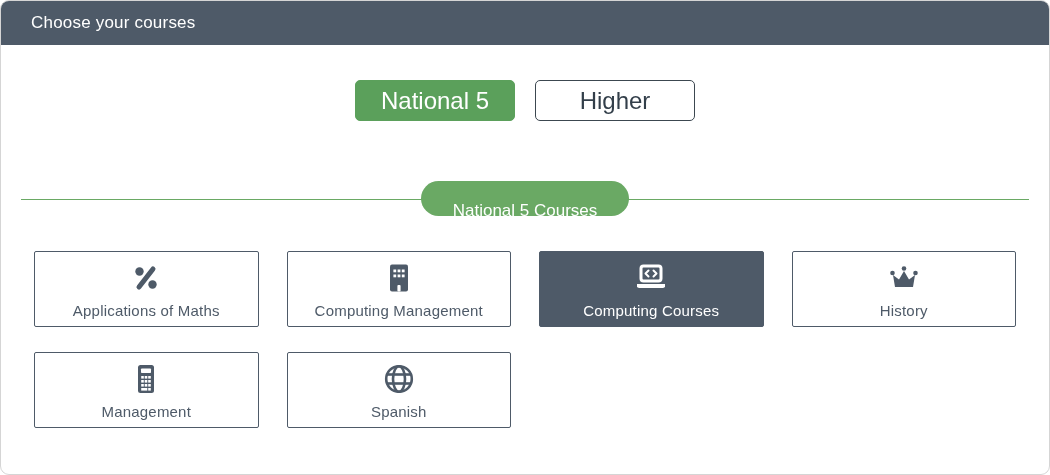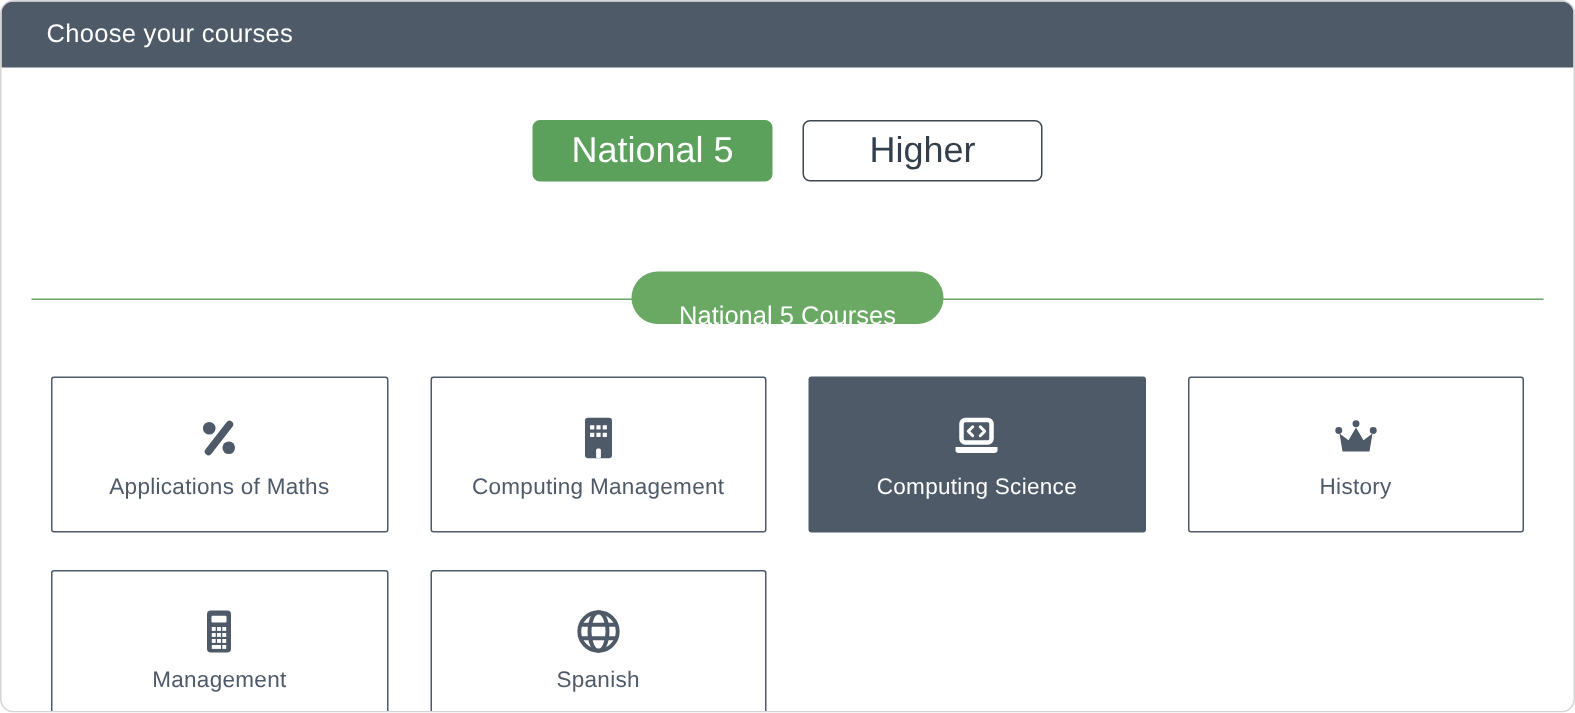--- a/index.html
+++ b/index.html
@@ -34,21 +34,21 @@
   .pill {
     position:relative; background:#6aa964; color:#fff; font-size:17px;
     height:35px; line-height:35px; padding:12px 32px; border-radius:18px;
   }
   .grid {
     margin-top:35px; padding:0 33px;
     display:grid; grid-template-columns:repeat(4,1fr);
     column-gap:28px; row-gap:25px;
   }
   .course-card {
-    height:104px; background:#fff; border:1px solid #4e5a68; border-radius:2px;
+    height:76px; background:#fff; border:1px solid #4e5a68; border-radius:2px;
     color:#4e5a68; cursor:pointer; font-family:inherit;
     display:flex; flex-direction:column; align-items:center; justify-content:center;
     gap:7px; padding-top:2px;
   }
   .course-card.selected { background:#4e5a68; color:#fff; }
   .icon-slot { height:34px; display:flex; align-items:center; justify-content:center; }
   .icon-slot svg { height:32px; width:auto; display:block; }
   .course-label { font-size:15px; letter-spacing:.2px; }
   .hole { fill:#fff; }
 </style>
@@ -97,21 +97,21 @@
   </button>
       <button class="course-card selected">
     <span class="icon-slot">
           <svg viewBox="0 0 38 32" xmlns="http://www.w3.org/2000/svg">
     <rect x="9" y="4" width="20" height="15" rx="2.5" fill="none" stroke="currentColor" stroke-width="3"></rect>
     <path d="M5 22 h28 v2.2 q0 1.8 -2.2 1.8 h-23.6 q-2.2 0 -2.2 -1.8 Z" fill="currentColor"></path>
     <path d="M16.5 8.5 L13.5 11.5 L16.5 14.5" fill="none" stroke="currentColor" stroke-width="2" stroke-linecap="round" stroke-linejoin="round"></path>
     <path d="M21.5 8.5 L24.5 11.5 L21.5 14.5" fill="none" stroke="currentColor" stroke-width="2" stroke-linecap="round" stroke-linejoin="round"></path>
   </svg>
         </span>
-    <span class="course-label">Computing Science</span>
+    <span class="course-label">Computing Courses</span>
   </button>
       <button class="course-card">
     <span class="icon-slot">
           <svg viewBox="0 0 34 32" xmlns="http://www.w3.org/2000/svg">
     <path d="M6 13 L12 17.5 L17 9 L22 17.5 L28 13 L26 25 L8 25 Z" fill="currentColor"></path>
     <circle cx="5.5" cy="11" r="2.3" fill="currentColor"></circle>
     <circle cx="17" cy="6.5" r="2.3" fill="currentColor"></circle>
     <circle cx="28.5" cy="11" r="2.3" fill="currentColor"></circle>
   </svg>
         </span>

